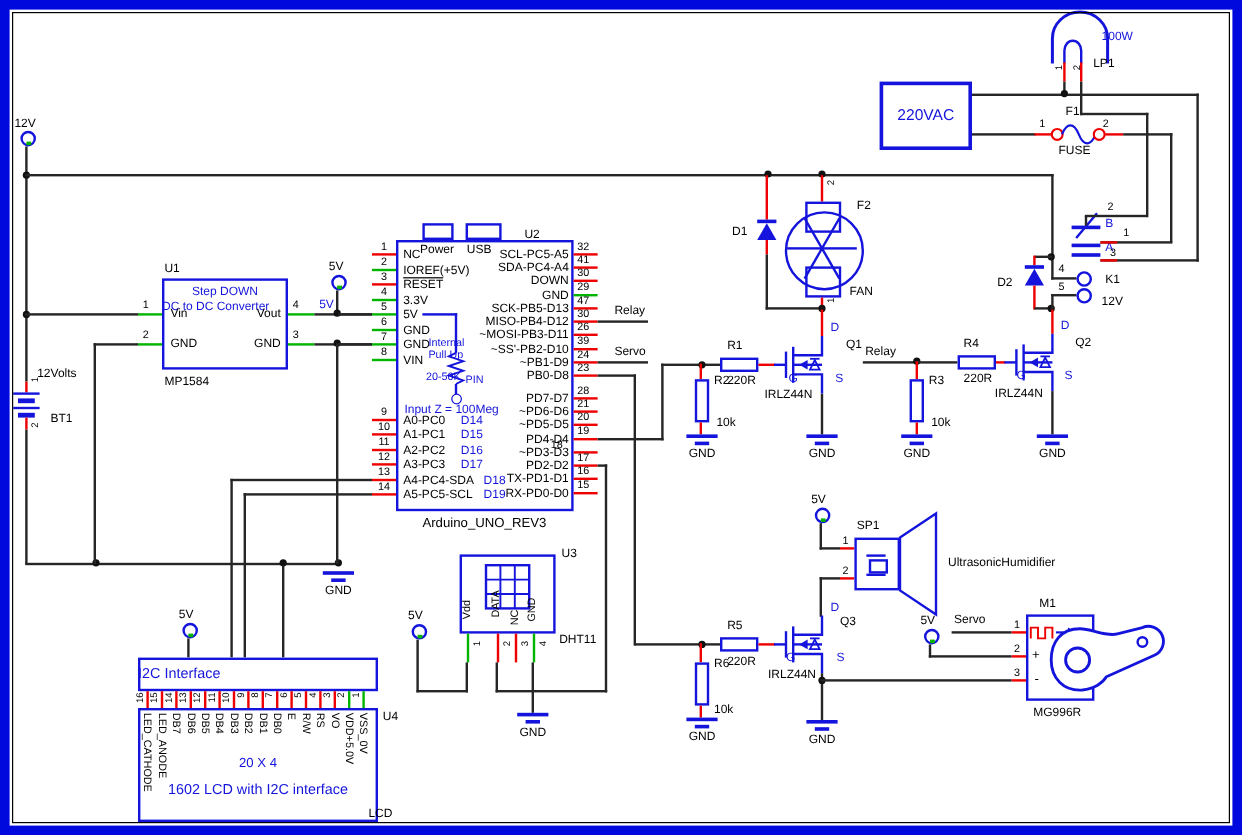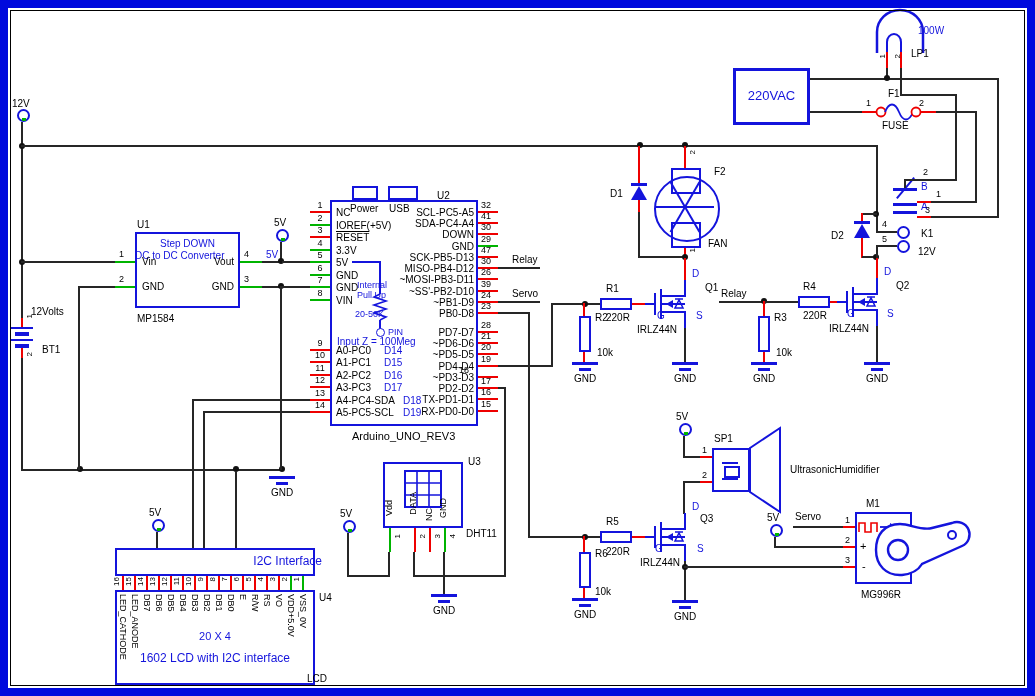--- a/index.html
+++ b/index.html
@@ -132,21 +132,21 @@
   <div class="txt t9" style="left:312px;top:288px;width:16px;text-align:center">8</div>
   <div class="txt" style="left:336px;top:295px">VIN</div>
 
   <div class="wh" style="left:352px;top:261px;width:29px;background:#1414dc"></div>
   <div class="wv" style="left:379px;top:261px;height:33px;background:#1414dc"></div>
   <svg style="left:372px;top:294px" width="16" height="26" viewBox="0 0 16 26">
     <polyline points="8,0 2,3 14,7 2,11 14,15 2,19 14,23 8,26" fill="none" stroke="#1414dc" stroke-width="1.6"></polyline>
   </svg>
   <div class="wv" style="left:379px;top:320px;height:9px;background:#1414dc"></div>
   <div style="position:absolute;left:376px;top:328px;width:7px;height:7px;border:1.5px solid #1414dc;border-radius:50%;background:#fff"></div>
-  <div class="txt t9 bl" style="left:388px;top:327px">PIN</div>
+  <div class="txt t9 bl" style="left:388px;top:311px">PIN</div>
   <div class="txt t9 bl" style="left:357px;top:280px">Internal</div>
   <div class="txt t9 bl" style="left:357px;top:290px">Pull Up</div>
   <div class="txt t9 bl" style="left:355px;top:309px">20-50K</div>
   <div class="txt bl" style="left:337px;top:336px">Input Z = 100Meg</div>
 
   <div class="rh" style="left:310px;top:349px;width:20px"></div>
   <div class="txt t9" style="left:312px;top:338px;width:16px;text-align:center">9</div>
   <div class="txt" style="left:336px;top:345px">A0-PC0</div>
   <div class="txt bl" style="left:384px;top:345px">D14</div>
   <div class="rh" style="left:310px;top:361px;width:20px"></div>
@@ -274,21 +274,21 @@
       <i></i>
       <b></b>
       <span class="glbl">GND</span>
     </div>
 
   <div class="txt" style="left:149px;top:507px">5V</div>
   <div class="node" style="left:152px;top:519px"></div>
   <div class="wv" style="left:156px;top:532px;height:16px"></div>
   <div class="wv" style="left:235px;top:471px;height:77px"></div>
   <div class="bbox" style="left:115px;top:548px;width:200px;height:28px"></div>
-  <div class="txt t12 bl" style="left:98px;top:555px;width:224px;text-align:right">I2C Interface</div>
+  <div class="txt t12 bl" style="left:115px;top:555px;width:224px;text-align:left">I2C Interface</div>
   <div class="bbox" style="left:115px;top:590px;width:200px;height:95px"></div>
   <div class="txt" style="left:319px;top:592px">U4</div>
   <div class="txt" style="left:307px;top:673px">LCD</div>
   <div class="txt t11 bl" style="left:115px;top:630px;width:200px;text-align:center">20 X 4</div>
   <div class="txt t12 bl" style="left:115px;top:652px;width:200px;text-align:center">1602 LCD with I2C interface</div>
 
   <div class="rv" style="left:122px;top:576px;height:14px"></div>
     <div class="txt t8 vt180" style="left:112px;top:577px">16</div>
     <div class="txt t9 vt" style="left:118px;top:594px">LED_CATHODE</div>
   <div class="rv" style="left:134px;top:576px;height:14px"></div>

